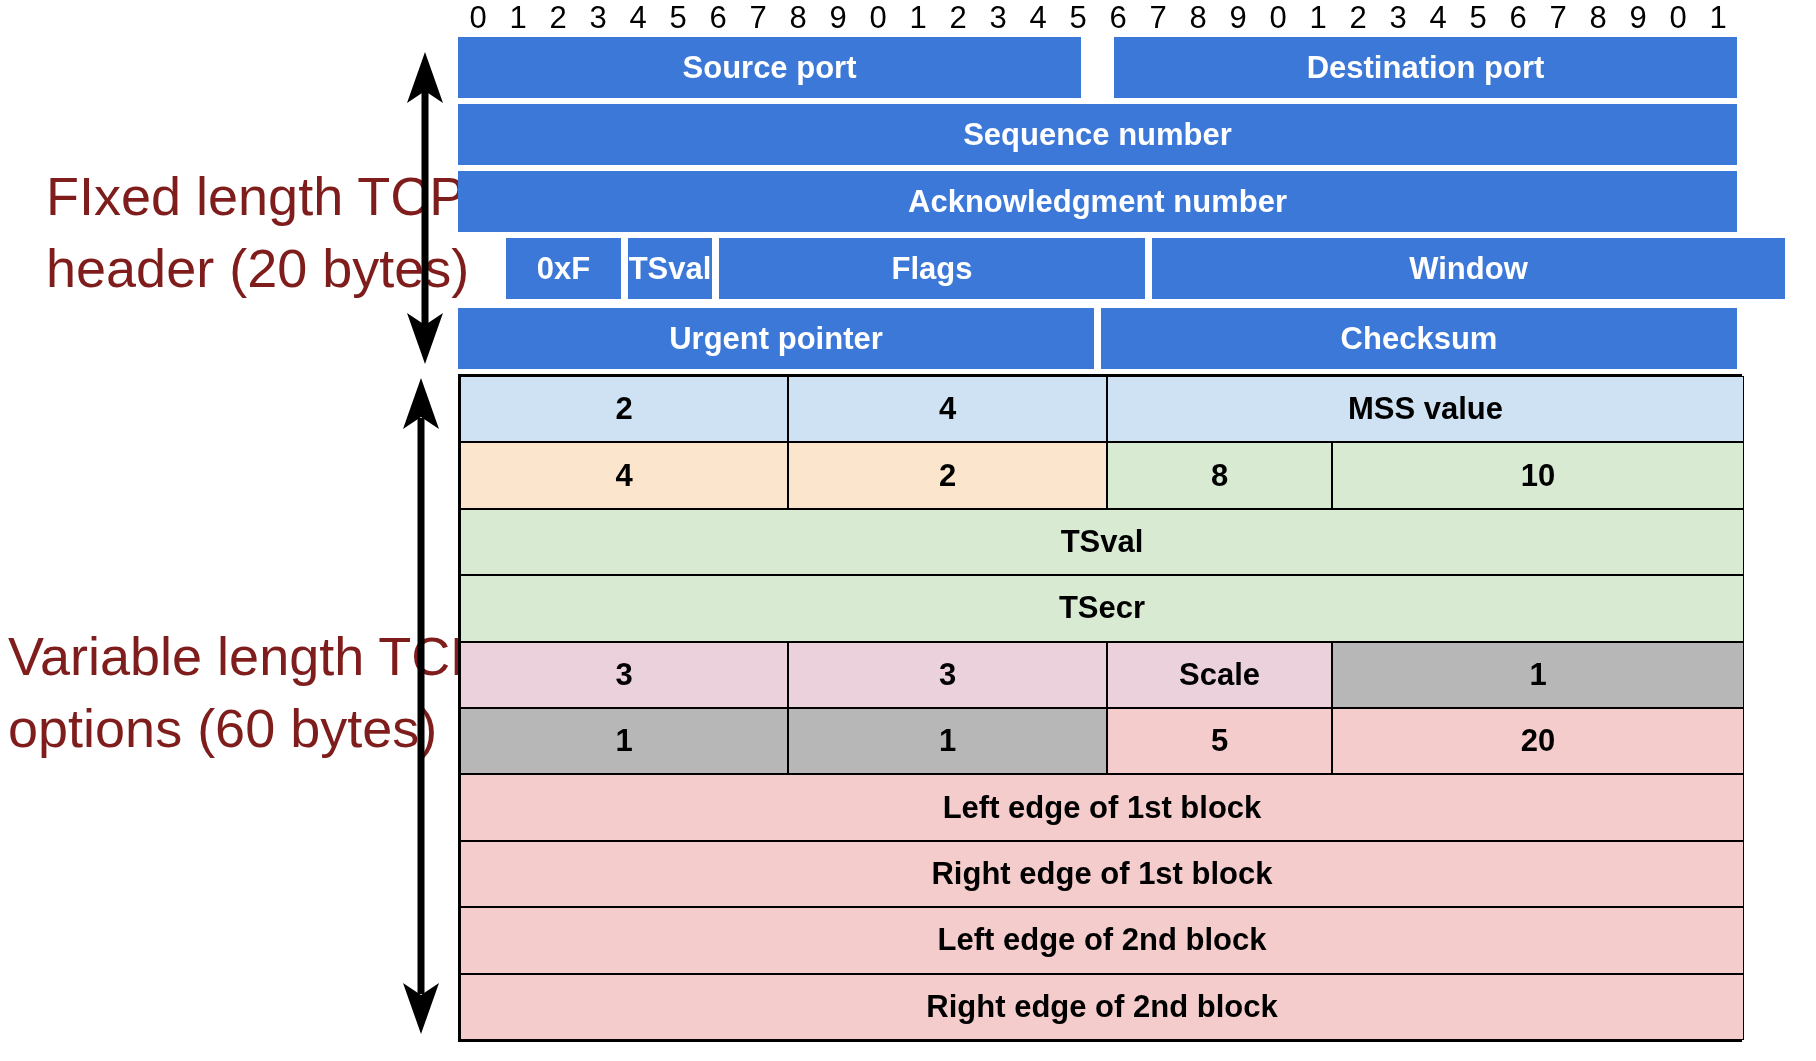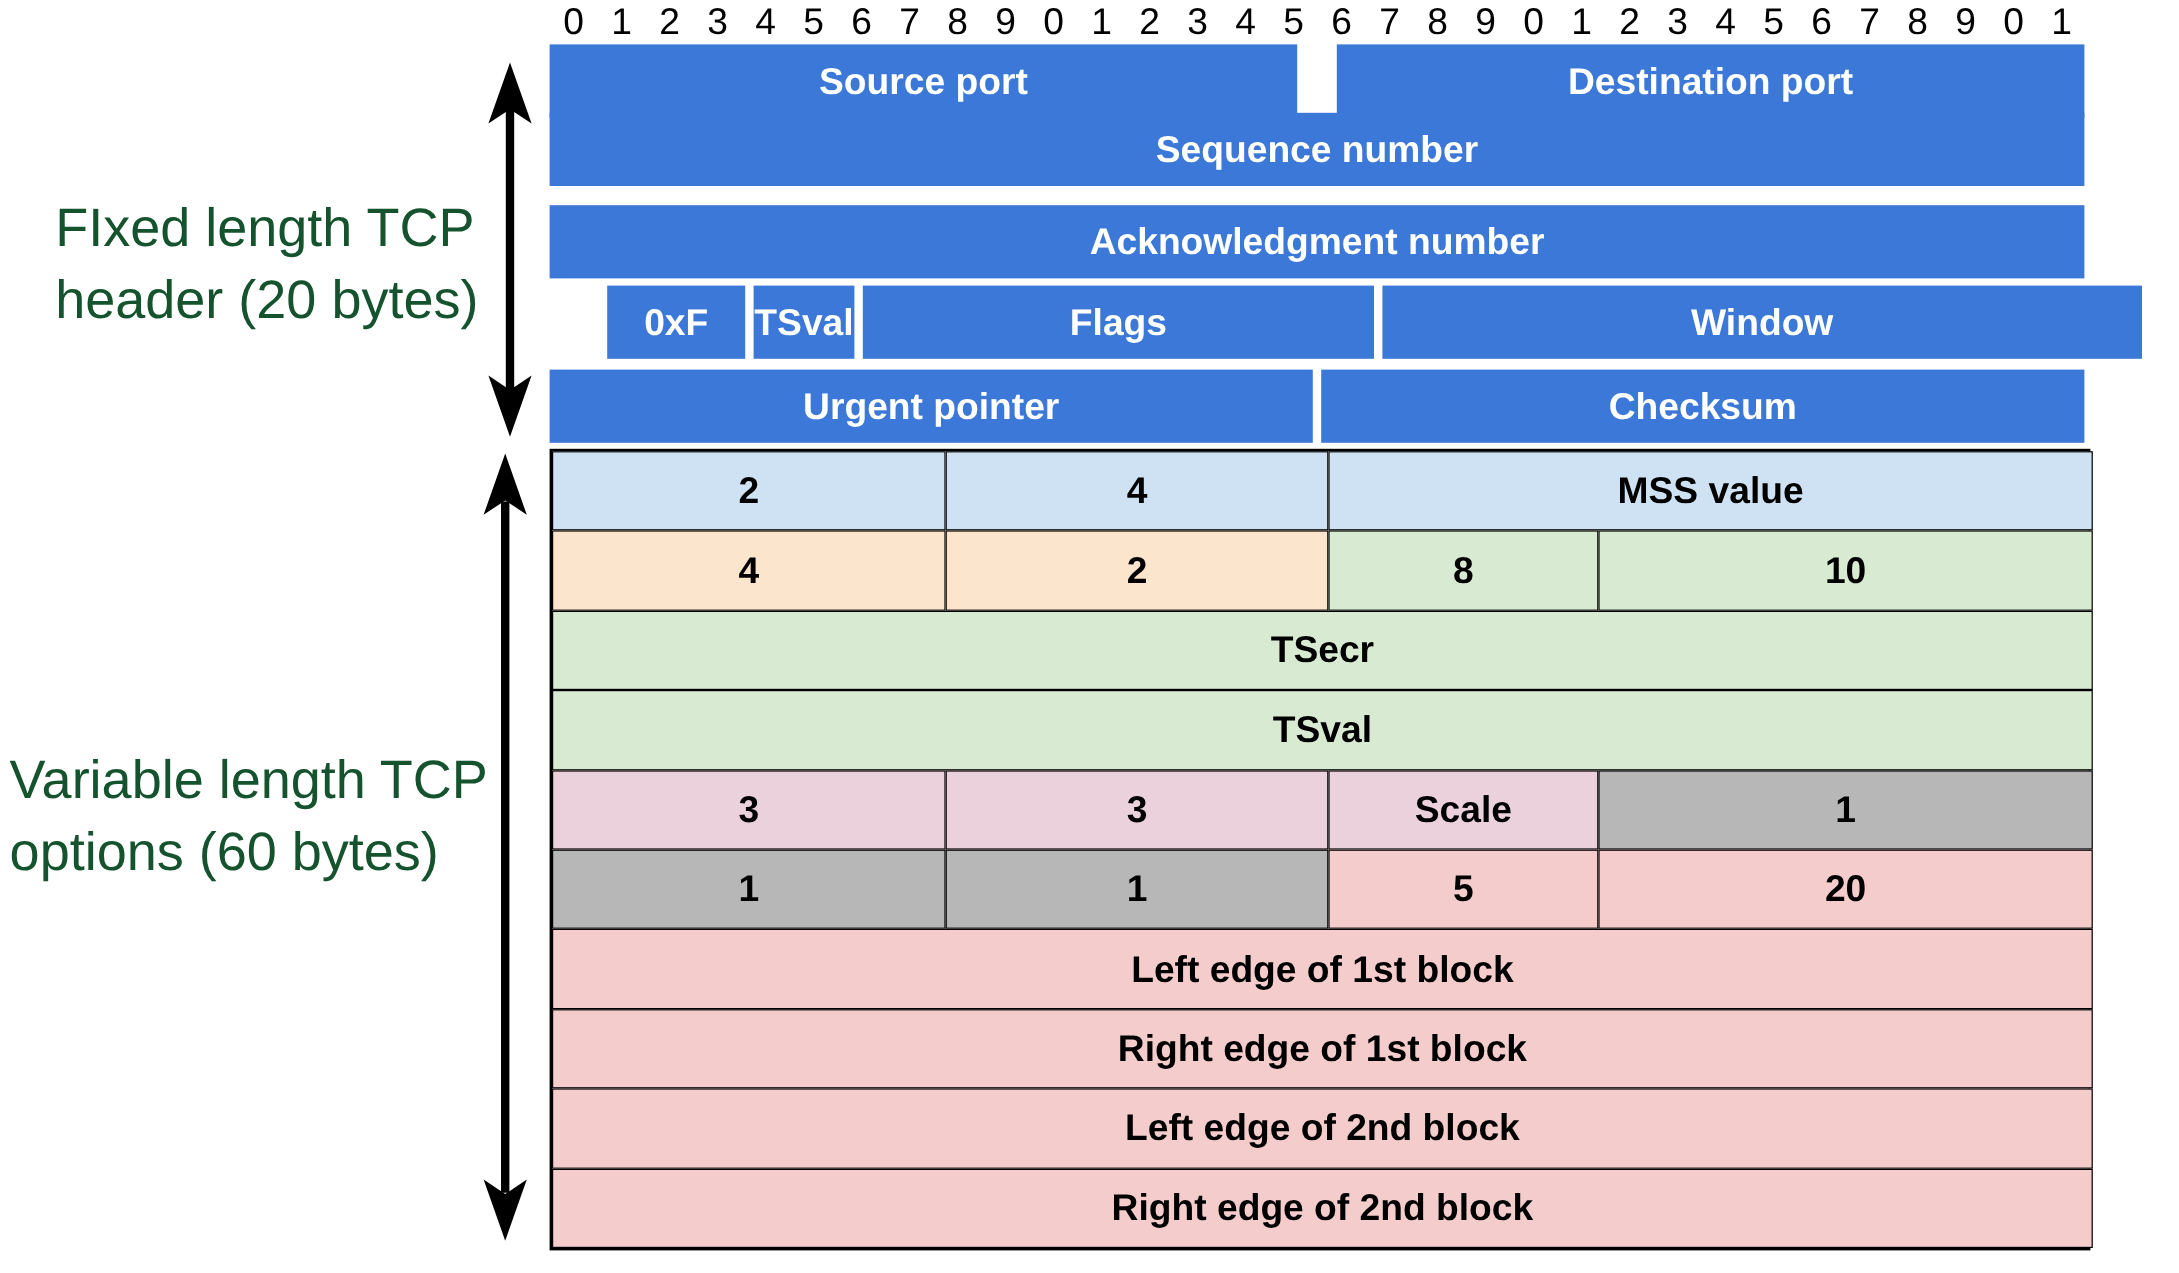--- a/index.html
+++ b/index.html
@@ -7,21 +7,21 @@
     position:relative; width:1816px; height:1061px; background:#ffffff;
     font-family:"Liberation Sans", sans-serif; overflow:hidden;
   }
 
   
   .bits-row { position:absolute; left:458px; top:1px; width:1280px; height:34px; display:flex; }
   .bit { flex:1; text-align:center; font-size:31px; line-height:34px; color:#000; font-weight:400; }
 
   
   .blue-row { position:absolute; left:458px; width:1279px; height:61px; display:flex; gap:7px; }
-  .r1 { top:37px;gap:33px; } .r2 { top:94px; } .r3 { top:171px; } .r4 { top:238px;margin-left:48px; } .r5 { top:308px; }
+  .r1 { top:37px;gap:33px; } .r2 { top:104px; } .r3 { top:171px; } .r4 { top:238px;margin-left:48px; } .r5 { top:308px; }
 
   .cell { display:flex; align-items:center; justify-content:center; box-sizing:border-box; font-weight:bold; }
   .blue-cell { background:var(--header_blue); color:#ffffff; font-size:31px; flex:1; }
   .w-offset { flex:0 0 115px; } .w-rsvd { flex:0 0 84px; } .w-flags { flex:0 0 426px; }
 
   
   .opts {
     position:absolute; left:458px; top:374px; width:1284px; height:668px;
     display:grid; grid-template-columns:328px 319px 225px 412px;
     grid-template-rows:repeat(10, 1fr);
@@ -31,21 +31,21 @@
   .span2 { grid-column:span 2; }
   .span4 { grid-column:1 / -1; }
   .bg-lightblue { background:var(--light_blue); }
   .bg-orange    { background:var(--orange); }
   .bg-green     { background:var(--green); }
   .bg-pink      { background:var(--pink); }
   .bg-gray      { background:var(--gray); }
   .bg-red       { background:var(--red); }
 
   
-  .side-label { position:absolute; color:#14532d; font-size:45px; line-height:60px; white-space:pre-line; }
+  .side-label { position:absolute; color:#7f1d1d; font-size:54px; line-height:72px; white-space:pre-line; }
   .label-fixed { left:46px; top:160px; }
   .label-variable { left:8px; top:620px; }
 
   
   .arrow { position:absolute; }
   .arrow-fixed { left:402px; top:50px; }
   .arrow-variable { left:398px; top:376px; }
 </style>
 </head>
 <body>
@@ -128,23 +128,23 @@
 
     <div class="cell opt-cell bg-lightblue">2</div>
     <div class="cell opt-cell bg-lightblue">4</div>
     <div class="cell opt-cell bg-lightblue span2">MSS value</div>
 
     <div class="cell opt-cell bg-orange">4</div>
     <div class="cell opt-cell bg-orange">2</div>
     <div class="cell opt-cell bg-green">8</div>
     <div class="cell opt-cell bg-green">10</div>
 
+    <div class="cell opt-cell bg-green span4">TSval</div>
+
     <div class="cell opt-cell bg-green span4">TSecr</div>
-
-    <div class="cell opt-cell bg-green span4">TSval</div>
 
     <div class="cell opt-cell bg-pink">3</div>
     <div class="cell opt-cell bg-pink">3</div>
     <div class="cell opt-cell bg-pink">Scale</div>
     <div class="cell opt-cell bg-gray">1</div>
 
     <div class="cell opt-cell bg-gray">1</div>
     <div class="cell opt-cell bg-gray">1</div>
     <div class="cell opt-cell bg-red">5</div>
     <div class="cell opt-cell bg-red">20</div>

